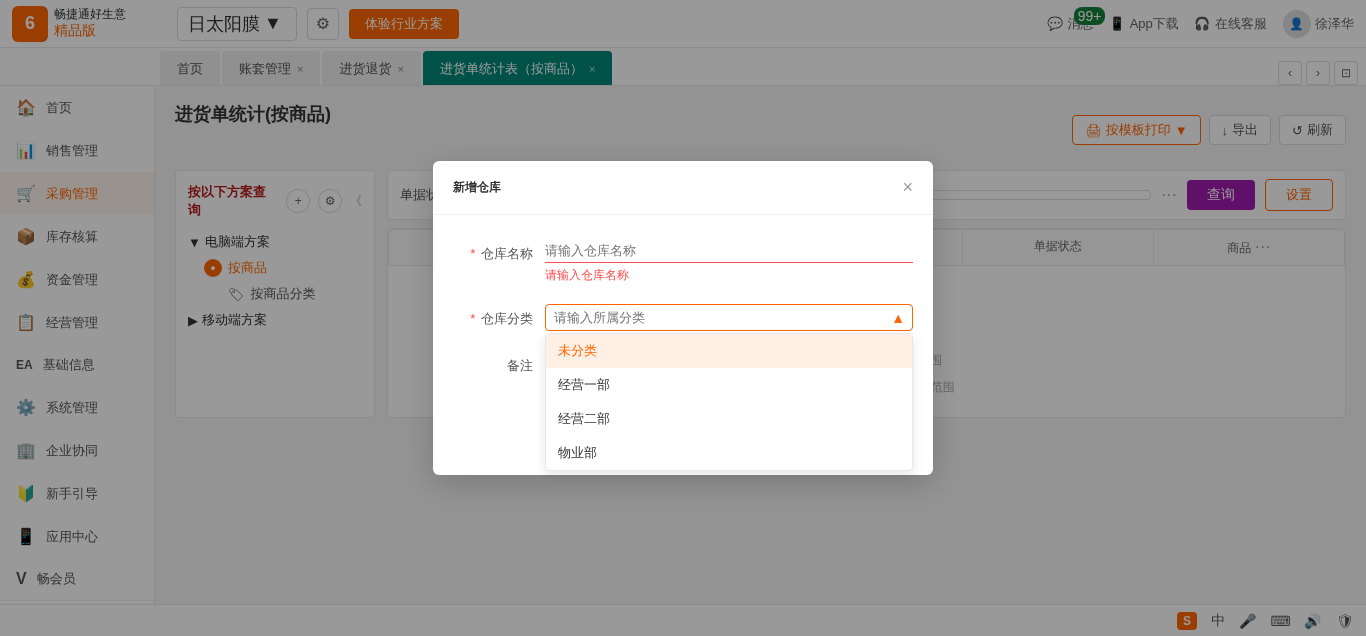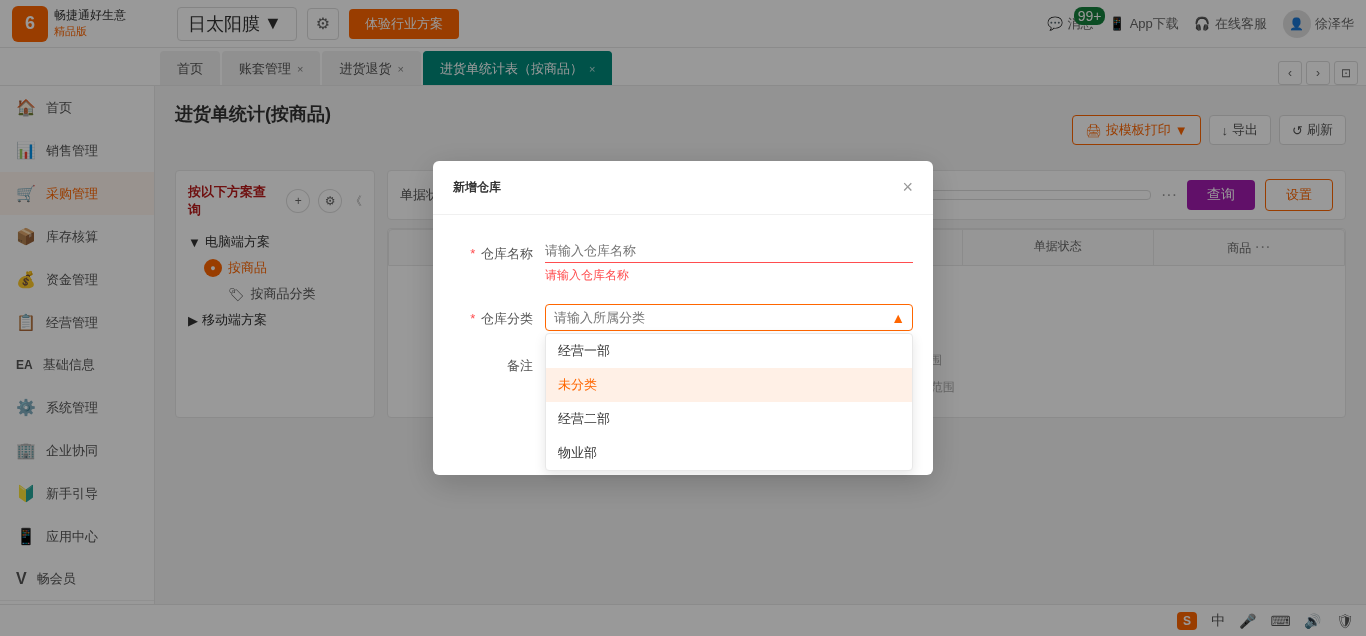--- a/index.html
+++ b/index.html
@@ -28,21 +28,21 @@
       background: #ff6600;
       border-radius: 6px;
       display: flex;
       align-items: center;
       justify-content: center;
       color: white;
       font-size: 18px;
       font-weight: bold;
     }
     .logo-text { font-size: 12px; color: #333; line-height: 1.3; }
-    .logo-sub { font-size: 11px; color: #ff6600; }
+    .logo-sub { font-size: 14px; color: #ff6600; }
 
     .store-selector {
       display: flex;
       align-items: center;
       gap: 4px;
       border: 1px solid #ddd;
       border-radius: 4px;
       padding: 4px 10px;
       cursor: pointer;
       background: #fff;
@@ -614,22 +614,22 @@
       <div class="form-row">
         <div class="form-label">
           <span class="required">*</span>
           <span>仓库分类</span>
         </div>
         <div class="form-input-wrap">
           <div class="category-select-wrap">
             <input type="text" class="category-select-input" placeholder="请输入所属分类" style="">
             <span class="category-arrow">▲</span>
             <div class="dropdown-list">
+              <div class="dropdown-item selected">未分类</div>
               <div class="dropdown-item">经营一部</div>
-              <div class="dropdown-item selected">未分类</div>
               <div class="dropdown-item">经营二部</div>
               <div class="dropdown-item">物业部</div>
             </div>
           </div>
         </div>
       </div>
 
       <div class="form-row">
         <div class="form-label">备注</div>
         <div class="form-input-wrap">

